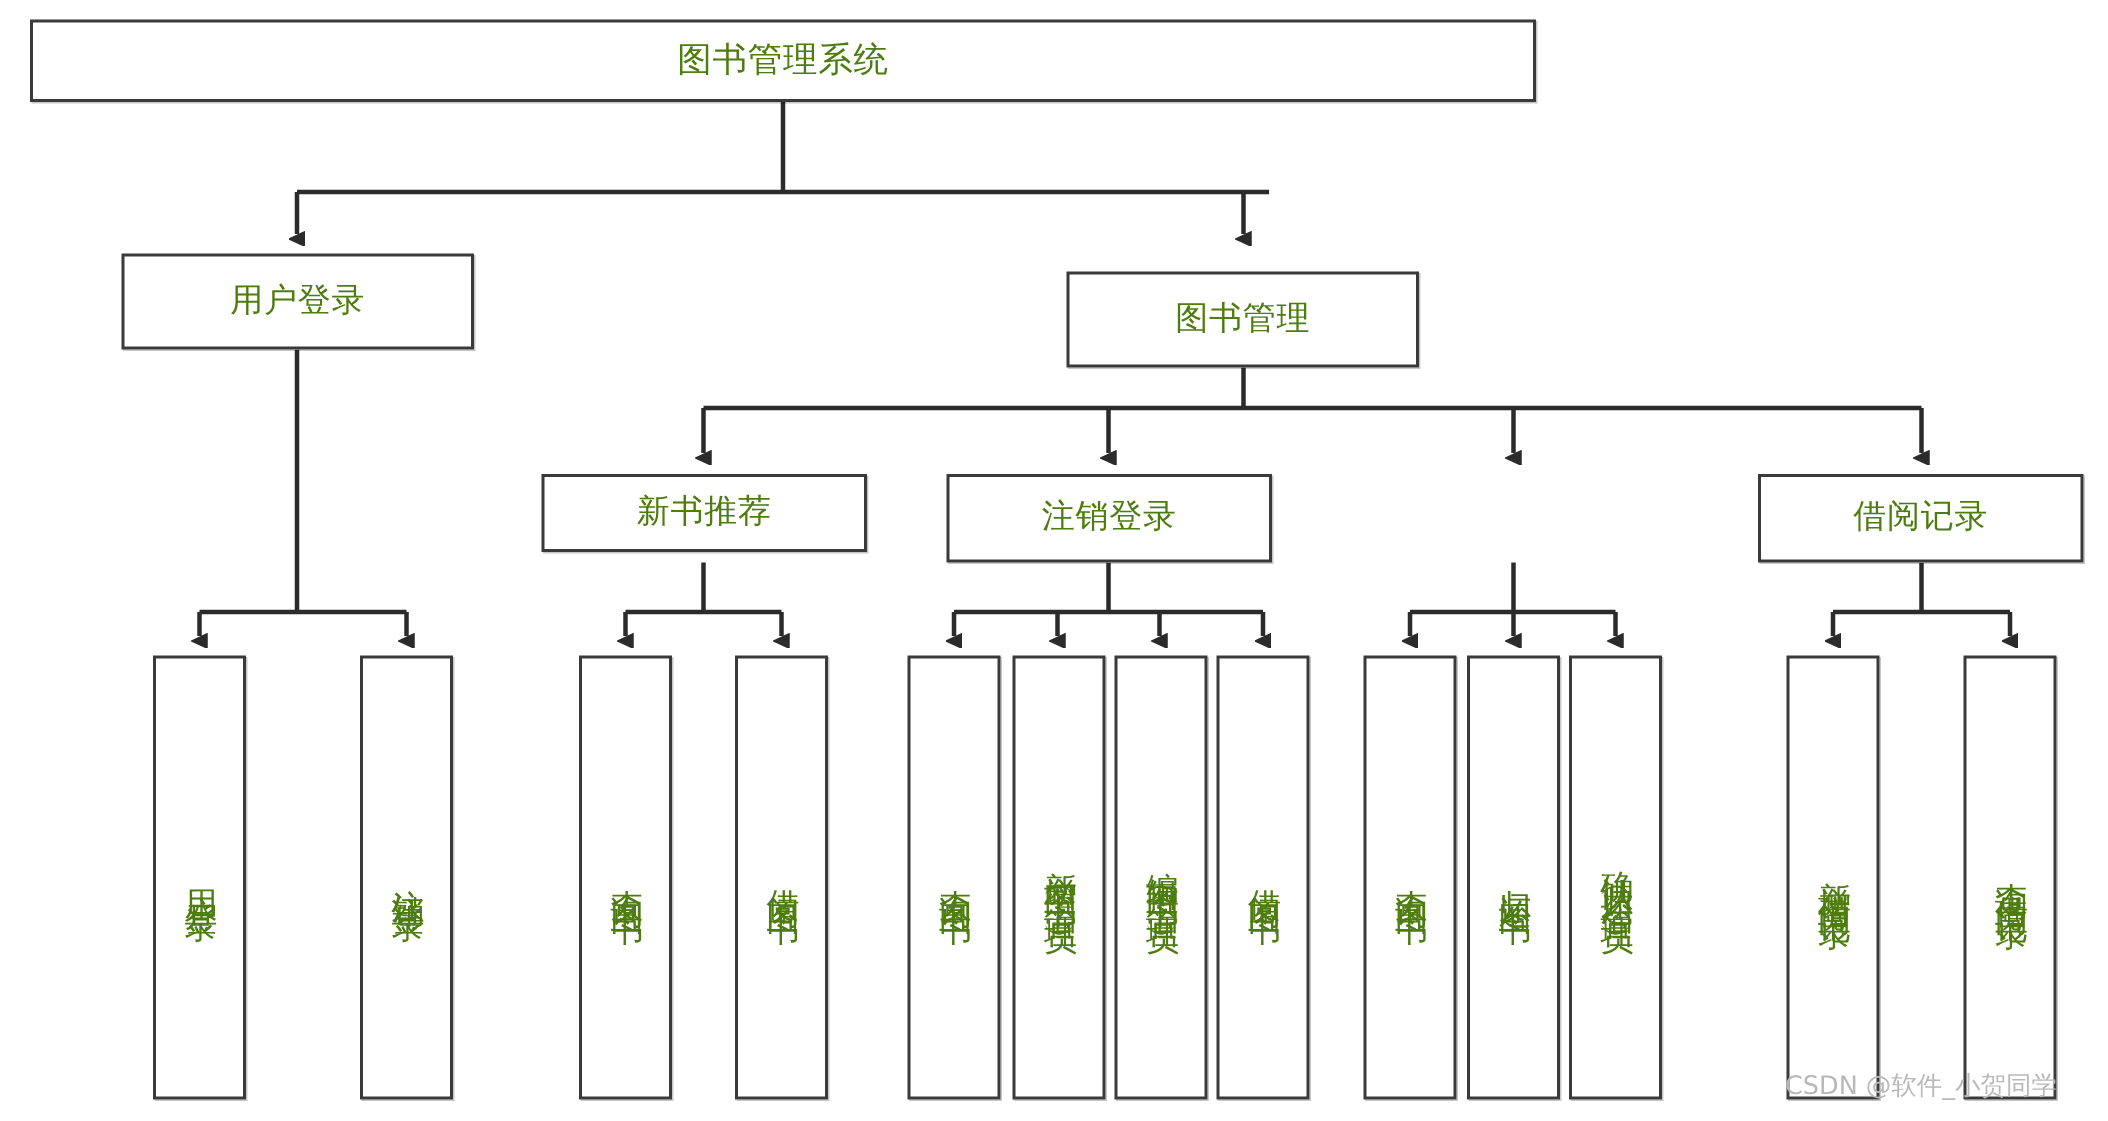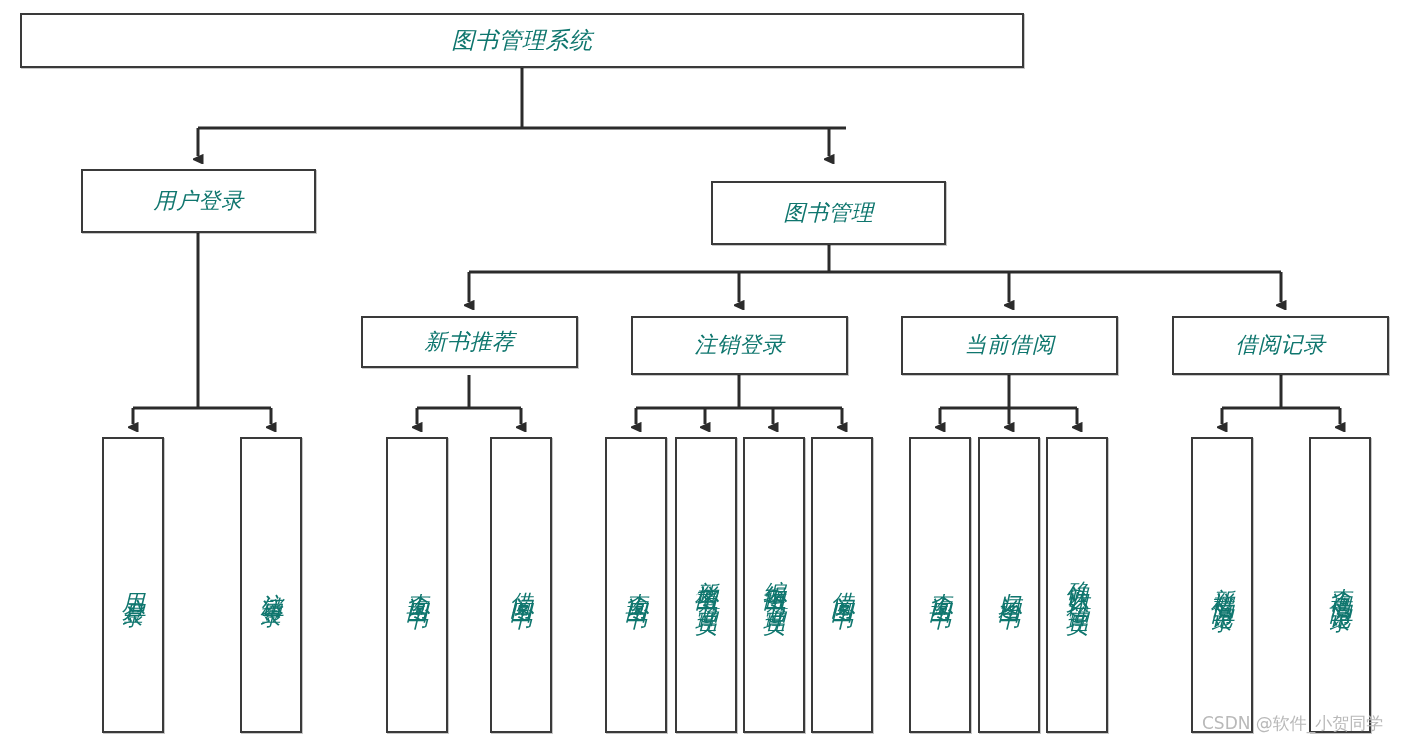--- a/index.html
+++ b/index.html
@@ -29,22 +29,21 @@
   }
   .node-box {
     position: absolute;
     box-sizing: border-box;
     background: #ffffff;
     border: 2px solid #3a3a3a;
     box-shadow: 1px 1px 0 rgba(0,0,0,0.22);
     display: flex;
     align-items: center;
     justify-content: center;
-    color: #0f766e;
-    font-style: italic;
+    color: #4d7c0f;
   }
   .node-label {
     display: block;
     text-align: center;
     line-height: 1.04;
     letter-spacing: 0.5px;
     white-space: nowrap;
   }
   
   .node-h .node-label {
@@ -68,21 +67,20 @@
     white-space: normal;
   }
   #watermark {
     position: absolute;
     left: 1190px;
     top: 712px;
     font-size: 17px;
     color: #b9b9b9;
     white-space: nowrap;
     user-select: none;
-    margin-left: 12px;
   }
 </style>
 </head>
 <body>
 
 <div id="diagram-root">
 
   <svg id="connector-layer" viewBox="0 0 1405 747" width="1405" height="747" xmlns="http://www.w3.org/2000/svg">
     <defs>
       <marker id="arrowhead" markerWidth="10" markerHeight="11" refX="2.2" refY="5.5" orient="auto" markerUnits="userSpaceOnUse">
@@ -146,23 +144,20 @@
   </div>
 
   <div class="node-box node-h" style="left:361px; top:316px; width:217px; height:52px;">
     <span class="node-label">新书推荐</span>
   </div>
 
   <div class="node-box node-h" style="left:631px; top:316px; width:217px; height:59px;">
     <span class="node-label">注销登录</span>
   </div>
 
-  <div class="node-box node-h" style="left:901px; top:316px; width:217px; height:59px;">
-    <span class="node-label">当前借阅</span>
-  </div>
 
   <div class="node-box node-h" style="left:1172px; top:316px; width:217px; height:59px;">
     <span class="node-label">借阅记录</span>
   </div>
 
   <div class="node-box node-v" style="left:102px; top:437px; width:62px; height:296px;">
     <span class="node-label">用户登录</span>
   </div>
 
   <div class="node-box node-v" style="left:240px; top:437px; width:62px; height:296px;">

